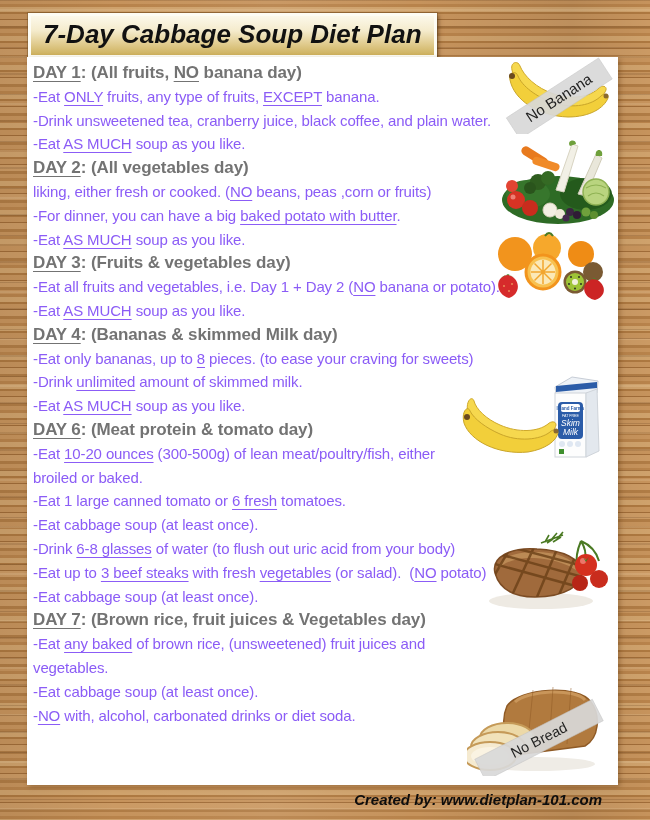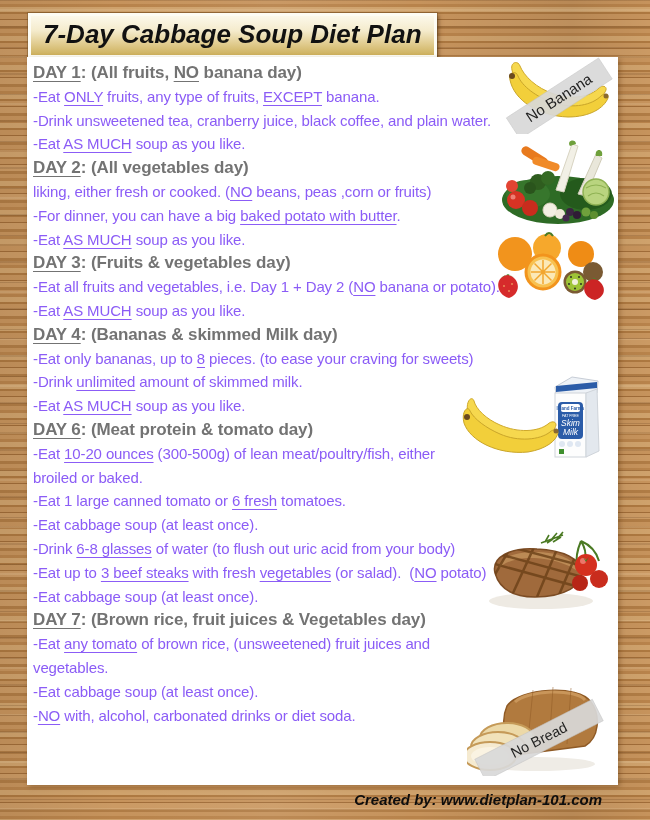--- a/index.html
+++ b/index.html
@@ -91,21 +91,21 @@
           <p><span>-Eat 1 large canned tomato or </span><span class="u">6 fresh</span><span> tomatoes.</span></p>
           <p><span>-Eat cabbage soup (at least once).</span></p>
           <p><span>-Drink </span><span class="u">6-8 glasses</span><span> of water (to flush out uric acid from your body)</span></p>
         </section>
         <section>
           <p><span>-Eat up to </span><span class="u">3 beef steaks</span><span> with fresh </span><span class="u">vegetables</span><span> (or salad).  (</span><span class="u">NO</span><span> potato)</span></p>
           <p><span>-Eat cabbage soup (at least once).</span></p>
         </section>
         <section>
           <h2><span class="u">DAY 7</span><span>: (Brown rice, fruit juices &amp; Vegetables day)</span></h2>
-          <p><span>-Eat </span><span class="u">any tomato</span><span> of brown rice, (unsweetened) fruit juices and</span></p>
+          <p><span>-Eat </span><span class="u">any baked</span><span> of brown rice, (unsweetened) fruit juices and</span></p>
           <p><span>vegetables.</span></p>
           <p><span>-Eat cabbage soup (at least once).</span></p>
           <p><span>-</span><span class="u">NO</span><span> with, alcohol, carbonated drinks or diet soda.</span></p>
         </section>
       </div>
   </div>
 
   <div class="photo" style="left:502px;top:56px;width:114px;height:78px;">
     <svg width="114" height="78" viewBox="0 0 114 78">
       <path d="M10 14 C14 34, 36 50, 64 52 C86 53, 100 44, 104 34 C105 30, 100 29, 97 32 C88 41, 70 44, 52 38 C34 32, 22 20, 18 10 C16 4, 8 6, 10 14 Z" fill="#f6d84e" stroke="#cfa92b" stroke-width="1"></path>

